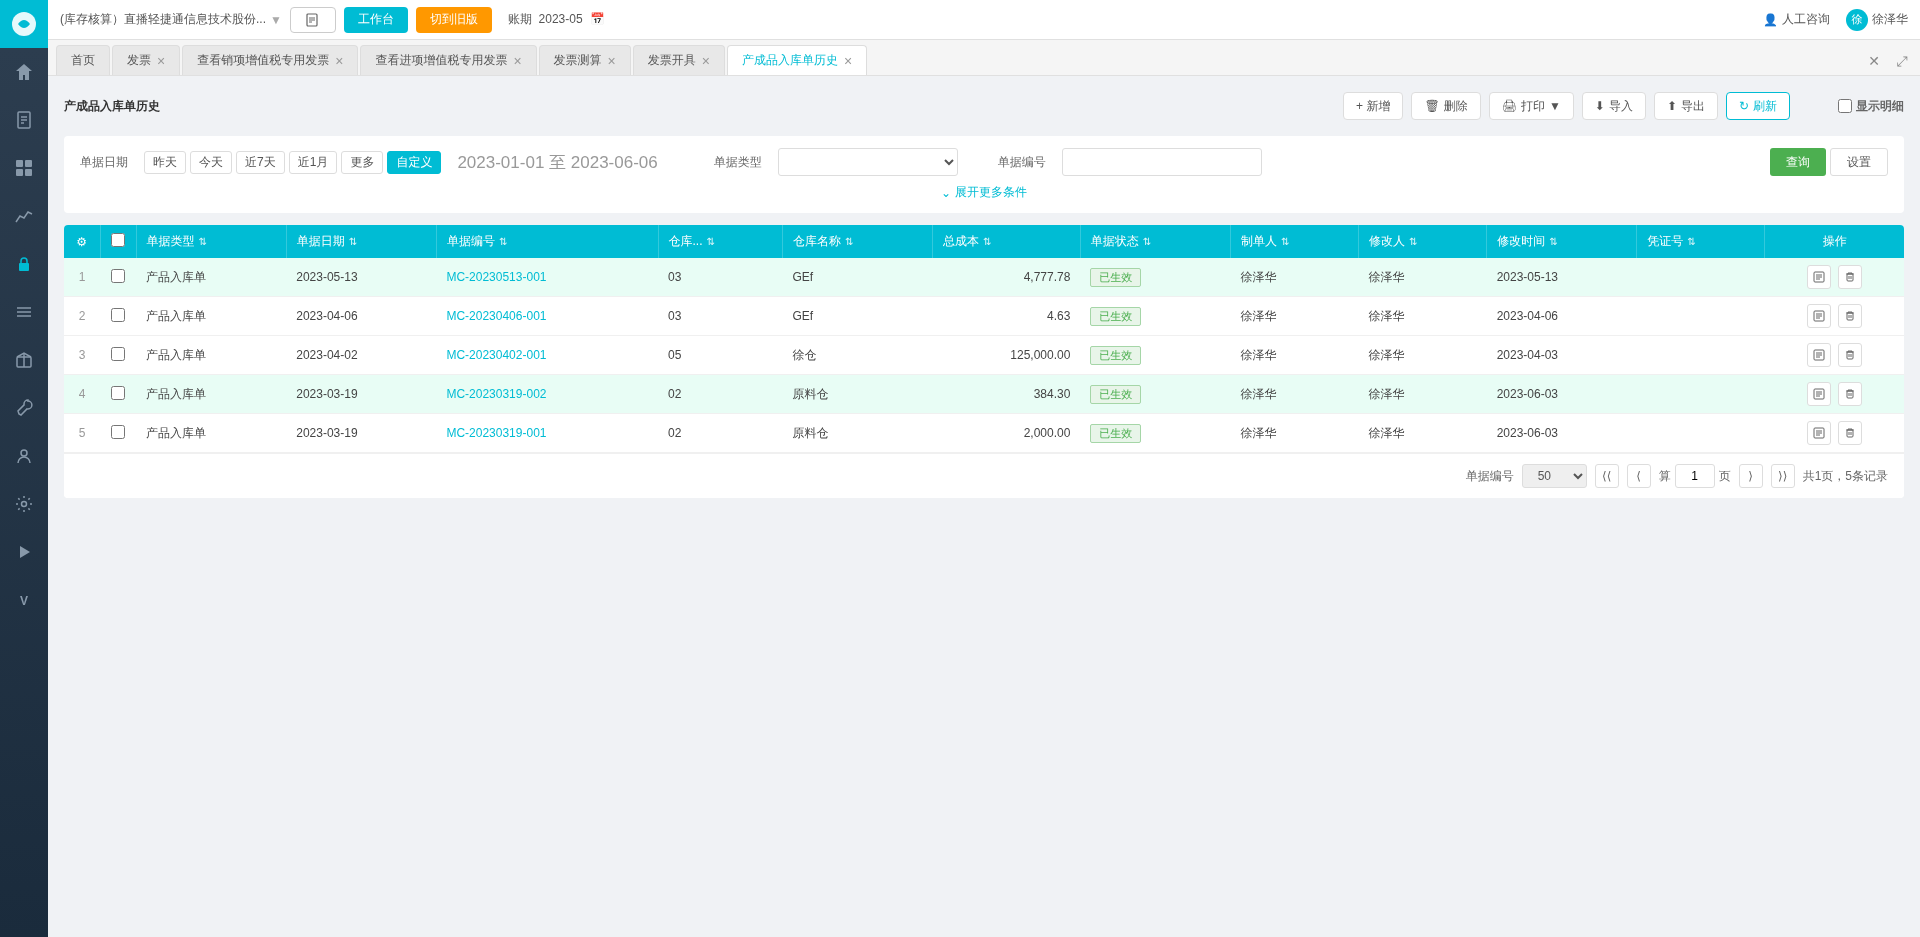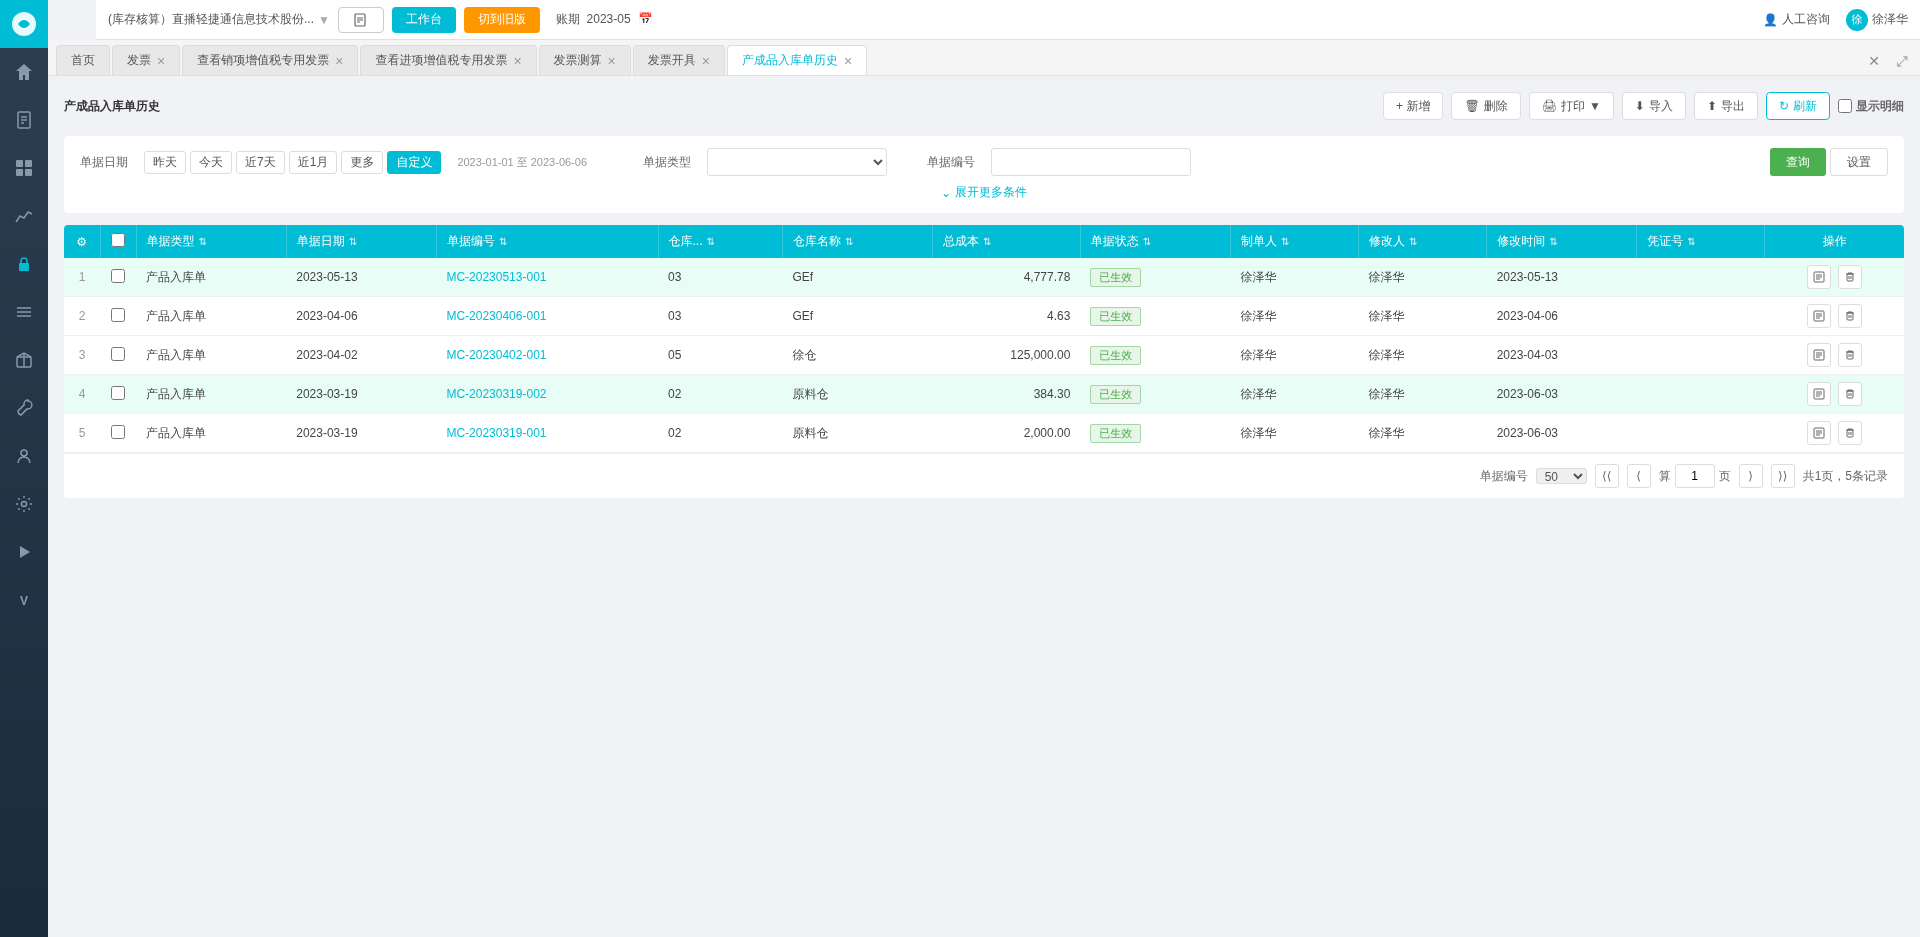--- a/index.html
+++ b/index.html
@@ -10,21 +10,21 @@
     .sidebar-logo { width: 48px; height: 48px; background: #00bcd4; display: flex; align-items: center; justify-content: center; }
     .sidebar-logo svg { width: 28px; height: 28px; }
     .sidebar-item { width: 48px; height: 48px; display: flex; align-items: center; justify-content: center; color: #8899aa; cursor: pointer; }
     .sidebar-item:hover, .sidebar-item.active { color: #00bcd4; }
     .sidebar-item svg { width: 20px; height: 20px; }
 
     
     .main { flex: 1; display: flex; flex-direction: column; overflow: hidden; }
 
     
-    .topbar { height: 40px; background: #fff; border-bottom: 1px solid #e0e0e0; display: flex; align-items: center; padding: 0 12px; gap: 8px; flex-shrink: 0; margin-left: 48px; }
+    .topbar { height: 40px; background: #fff; border-bottom: 1px solid #e0e0e0; display: flex; align-items: center; padding: 0 12px; gap: 8px; flex-shrink: 0; }
     .topbar-company { font-size: 12px; color: #333; display: flex; align-items: center; gap: 4px; }
     .topbar-company span { color: #555; }
     .topbar-btn { height: 26px; padding: 0 14px; border-radius: 4px; border: none; cursor: pointer; font-size: 12px; }
     .btn-primary { background: #00bcd4; color: #fff; }
     .btn-outline { background: #fff; color: #555; border: 1px solid #ccc; }
     .btn-secondary { background: #ff9800; color: #fff; }
     .topbar-period { font-size: 12px; color: #555; margin-left: 8px; }
     .topbar-right { margin-left: auto; display: flex; align-items: center; gap: 16px; }
     .topbar-user { display: flex; align-items: center; gap: 4px; color: #555; font-size: 12px; }
 
@@ -46,21 +46,21 @@
     .action-btn { height: 28px; padding: 0 12px; border-radius: 4px; border: 1px solid #ddd; background: #fff; color: #555; cursor: pointer; font-size: 12px; display: flex; align-items: center; gap: 4px; }
     .btn-refresh { color: #00bcd4; border-color: #00bcd4; }
 
     
     .filter-area { background: #fff; border-radius: 4px; padding: 12px 16px; margin-bottom: 12px; }
     .filter-row { display: flex; align-items: center; gap: 16px; margin-bottom: 8px; }
     .filter-label { color: #666; font-size: 12px; white-space: nowrap; }
     .filter-date-btns { display: flex; gap: 4px; }
     .date-btn { padding: 2px 8px; border-radius: 3px; border: 1px solid #ddd; background: #fff; color: #555; cursor: pointer; font-size: 12px; text-align: center; }
     .date-btn.custom { background: #00bcd4; color: #fff; border-color: #00bcd4; }
-    .filter-date-range { color: #999; font-size: 11px; }
+    .filter-date-range { color: #999; font-size: 17px; }
     .filter-expand { display: flex; align-items: center; justify-content: center; cursor: pointer; color: #00bcd4; font-size: 12px; gap: 4px; }
 
     
     .filter-select { height: 28px; border: 1px solid #ddd; border-radius: 3px; padding: 0 8px; color: #555; background: #fff; min-width: 180px; font-size: 12px; }
     .filter-input { height: 28px; border: 1px solid #ddd; border-radius: 3px; padding: 0 8px; color: #555; background: #fff; min-width: 200px; font-size: 12px; }
 
     
     .query-btn { height: 28px; padding: 0 16px; background: #4caf50; color: #fff; border: none; border-radius: 3px; cursor: pointer; font-size: 12px; }
     .reset-btn { height: 28px; padding: 0 16px; background: #fff; color: #555; border: 1px solid #ddd; border-radius: 3px; cursor: pointer; font-size: 12px; }
 
@@ -82,31 +82,31 @@
     .sort-icon { font-size: 10px; color: #e0f7fa; }
     
     
     .table-footer { background: #fff; border-top: 2px solid #e0e0e0; padding: 8px 16px; display: flex; align-items: center; gap: 16px; }
     .summary-label { color: #666; font-size: 12px; }
     .summary-value { color: #333; font-size: 12px; font-weight: bold; flex: 1; text-align: center; }
 
     
     .pagination { padding: 10px 16px; background: #fff; display: flex; align-items: center; justify-content: flex-end; gap: 8px; border-top: 1px solid #f0f0f0; }
     .page-size-label { color: #666; font-size: 12px; }
-    .page-size-select { height: 16px; border: 1px solid #ddd; border-radius: 3px; padding: 0 4px; font-size: 12px; color: #555; }
+    .page-size-select { height: 24px; border: 1px solid #ddd; border-radius: 3px; padding: 0 11px; font-size: 12px; color: #555; }
     .page-nav { width: 24px; height: 24px; border: 1px solid #ddd; background: #fff; border-radius: 3px; cursor: pointer; display: flex; align-items: center; justify-content: center; color: #666; font-size: 12px; }
     .page-nav:disabled { color: #ccc; cursor: default; }
     .page-input-wrap { display: flex; align-items: center; gap: 4px; color: #666; font-size: 12px; }
     .page-input { width: 40px; height: 24px; border: 1px solid #ddd; border-radius: 3px; text-align: center; font-size: 12px; }
     .page-info { color: #666; font-size: 12px; }
 
     
     input[type="checkbox"] { width: 14px; height: 14px; cursor: pointer; }
 
-    .display-switch { display: flex; align-items: center; gap: 4px; font-size: 12px; color: #666; }
+    .display-switch { display: flex; align-items: center; gap: 4px; font-size: 12px; color: #666; margin-left: 40px; }
     .display-switch input { width: 14px; height: 14px; }
   </style>
 </head>
 <body>
 
 <div class="sidebar">
   <div class="sidebar-logo">
     <svg viewBox="0 0 28 28" fill="none">
       <circle cx="14" cy="14" r="12" fill="white" opacity="0.9"></circle>
       <path d="M8 14 Q14 6 20 14 Q14 22 8 14Z" fill="#00bcd4"></path>

